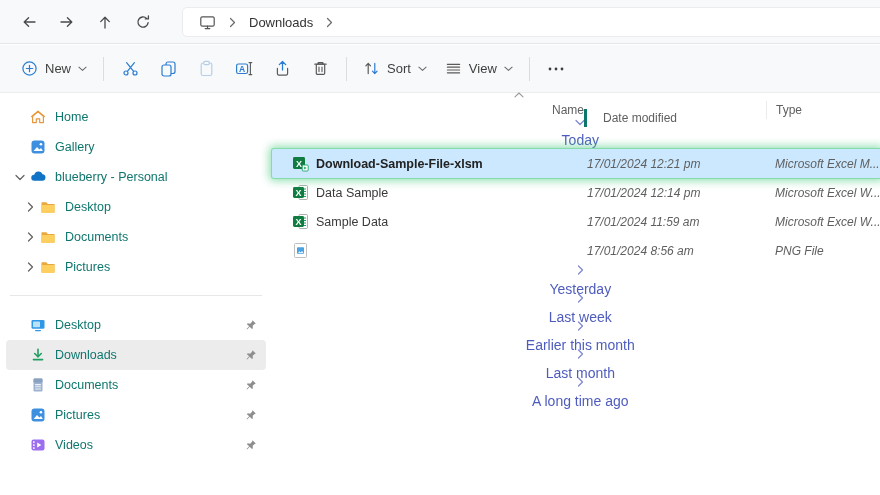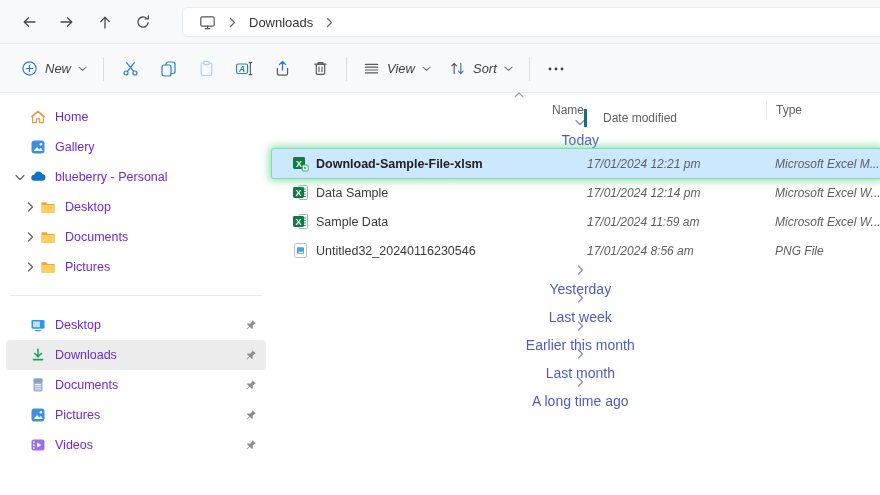--- a/index.html
+++ b/index.html
@@ -18,36 +18,36 @@
                 padding:0 10px; gap:4px; }
   .crumb { display:flex; align-items:center; gap:4px; padding:2px 6px; border-radius:3px;
            font-size:13px; color:#333; cursor:pointer; }
   .crumb-sep { display:flex; align-items:center; padding:0 3px; }
 
   
   .toolbar { position:absolute; top:45px; left:0; right:0; height:48px; background:#f8f9fa;
              border-bottom:1px solid #eceded; display:flex; align-items:center; padding-left:12px; }
   .tbtn { display:flex; align-items:center; gap:7px; height:34px; padding:0 9px; border:none;
           background:transparent; border-radius:4px; cursor:pointer; font-size:13px; color:#3f3f3f;
-          font-family:"Liberation Sans", sans-serif;font-style:italic; }
+          font-family:"Liberation Sans", sans-serif; }
   .tbtn.icon-only { width:38px; justify-content:center; padding:0; }
   .tb-divider { width:1px; height:24px; background:#dcdddf; margin:0 7px; }
 
   
   .bodyarea { position:absolute; top:93px; left:0; right:0; bottom:0; display:flex; }
 
   
   .sidebar { width:272px; flex:0 0 272px; padding-top:9px; }
   .siderow { display:flex; align-items:center; height:30px; margin:0 6px; padding-left:4px;
              border-radius:4px; cursor:pointer; }
   .siderow.selected { background:#ececec; }
   .tree-slot { width:20px; display:flex; align-items:center; justify-content:center; flex:0 0 20px; }
   .siderow .ic { width:16px; height:16px; display:flex; align-items:center; justify-content:center;
                  flex:0 0 16px; margin-right:9px; }
-  .siderow .lbl { flex:1; font-size:12.5px; color:#6d28d9; white-space:nowrap; overflow:hidden; }
+  .siderow .lbl { flex:1; font-size:12.5px; color:#0f766e; white-space:nowrap; overflow:hidden; }
   .siderow .pin { width:14px; display:flex; align-items:center; justify-content:center; margin-right:8px; }
   .siderow.indent1 { margin-left:16px; }
   .side-sep { height:1px; background:#e7e7e7; margin:13px 10px 14px 10px; }
 
   
   .main { flex:1; position:relative; }
   .grid { display:grid; grid-template-columns:312px 182px 1fr; align-items:center; }
   .hdr { height:26px; color:#5f5f5f; font-size:12px; position:relative; }
   .hdr .h-name { padding-left:28px; cursor:pointer;text-align:right; }
   .hdr .h-date { padding-left:16px; border-left:3px solid #0f766e; height:18px; display:flex;
@@ -199,38 +199,38 @@
             <rect x="4.3" y="4.2" width="8.4" height="10.2" rx="1.2" stroke="#5a5a5a" stroke-width="1.2" fill="none"></rect>
             <path d="M7 7v4.6M10 7v4.6" stroke="#5a5a5a" stroke-width="1.1" stroke-linecap="round"></path>
           </svg>
         </span>
     </button>
     <div class="tb-divider"></div>
 
     <button class="tbtn">
       <span>
           <svg width="17" height="17" viewBox="0 0 17 17">
-            <path d="M2.4 4.4h12.2M2.4 7.2h12.2M2.4 10h12.2M2.4 12.8h12.2" stroke="#5a5a5a" stroke-width="1.2" stroke-linecap="round"></path>
-          </svg>
-        </span>
-      <span>View</span>
+            <path d="M5.2 13.6V3.4M2.9 5.8 5.2 3.3l2.3 2.5" stroke="#5a5a5a" stroke-width="1.2" fill="none" stroke-linecap="round" stroke-linejoin="round"></path>
+            <path d="M11.8 3.4v10.2M9.5 11.2l2.3 2.5 2.3-2.5" stroke="#2b7cd3" stroke-width="1.2" fill="none" stroke-linecap="round" stroke-linejoin="round"></path>
+          </svg>
+        </span>
+      <span>Sort</span>
       <span>
           <svg width="9" height="6" viewBox="0 0 10 6">
             <path d="M1 1l4 3.6L9 1" stroke="#6a6a6a" stroke-width="1.2" fill="none" stroke-linecap="round" stroke-linejoin="round"></path>
           </svg>
         </span>
     </button>
     <button class="tbtn">
       <span>
           <svg width="17" height="17" viewBox="0 0 17 17">
-            <path d="M5.2 13.6V3.4M2.9 5.8 5.2 3.3l2.3 2.5" stroke="#5a5a5a" stroke-width="1.2" fill="none" stroke-linecap="round" stroke-linejoin="round"></path>
-            <path d="M11.8 3.4v10.2M9.5 11.2l2.3 2.5 2.3-2.5" stroke="#2b7cd3" stroke-width="1.2" fill="none" stroke-linecap="round" stroke-linejoin="round"></path>
-          </svg>
-        </span>
-      <span>Sort</span>
+            <path d="M2.4 4.4h12.2M2.4 7.2h12.2M2.4 10h12.2M2.4 12.8h12.2" stroke="#5a5a5a" stroke-width="1.2" stroke-linecap="round"></path>
+          </svg>
+        </span>
+      <span>View</span>
       <span>
           <svg width="9" height="6" viewBox="0 0 10 6">
             <path d="M1 1l4 3.6L9 1" stroke="#6a6a6a" stroke-width="1.2" fill="none" stroke-linecap="round" stroke-linejoin="round"></path>
           </svg>
         </span>
     </button>
     <div class="tb-divider"></div>
     <button class="tbtn icon-only">
       <span>
           <svg width="16" height="4" viewBox="0 0 16 4">
@@ -492,21 +492,20 @@
 
       <div class="grid filerow">
         <div class="c-name">
           <span class="ficon">
               <svg width="17" height="17" viewBox="0 0 17 17">
                 <rect x="2.5" y="1.5" width="12" height="14" rx="1.2" fill="#fff" stroke="#b9b9b9" stroke-width="0.9"></rect>
                 <rect x="5" y="5.3" width="7" height="6.6" rx="0.8" fill="#4aa3e0"></rect>
                 <path d="M5.8 11.3l1.8-2.1 1.2 1.2 1.3-1.5 1.5 2.4z" fill="#fff" opacity="0.92"></path>
               </svg>
             </span>
-          <span>Untitled32_20240116230546</span>
         </div>
         <div class="c-date">17/01/2024 8:56 am</div>
         <div class="c-type">PNG File</div>
       </div>
 
       <div class="grouprow collapsed">
         <span>
             <svg width="7" height="10" viewBox="0 0 7 10">
               <path d="M1.5 1 5.5 5 1.5 9" stroke="#7c87ce" stroke-width="1.2" fill="none" stroke-linecap="round" stroke-linejoin="round"></path>
             </svg>

